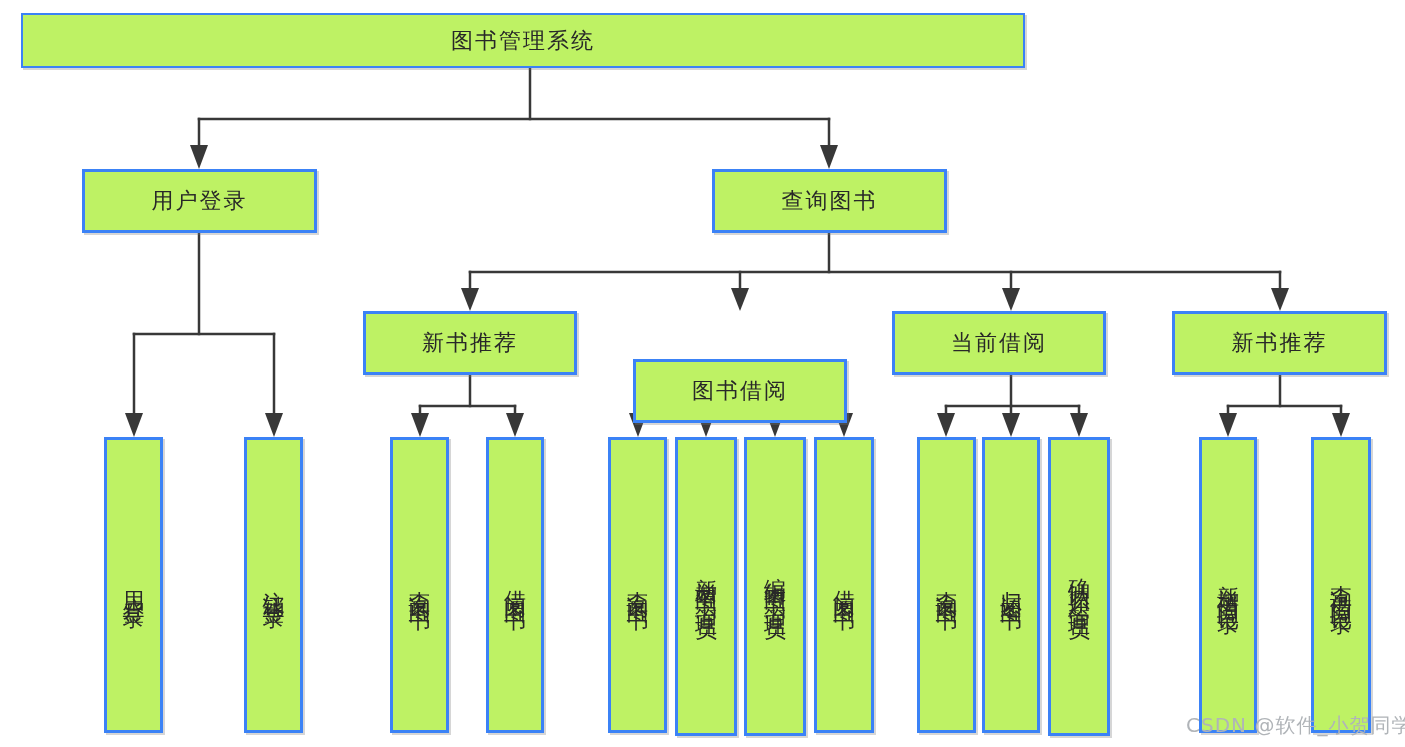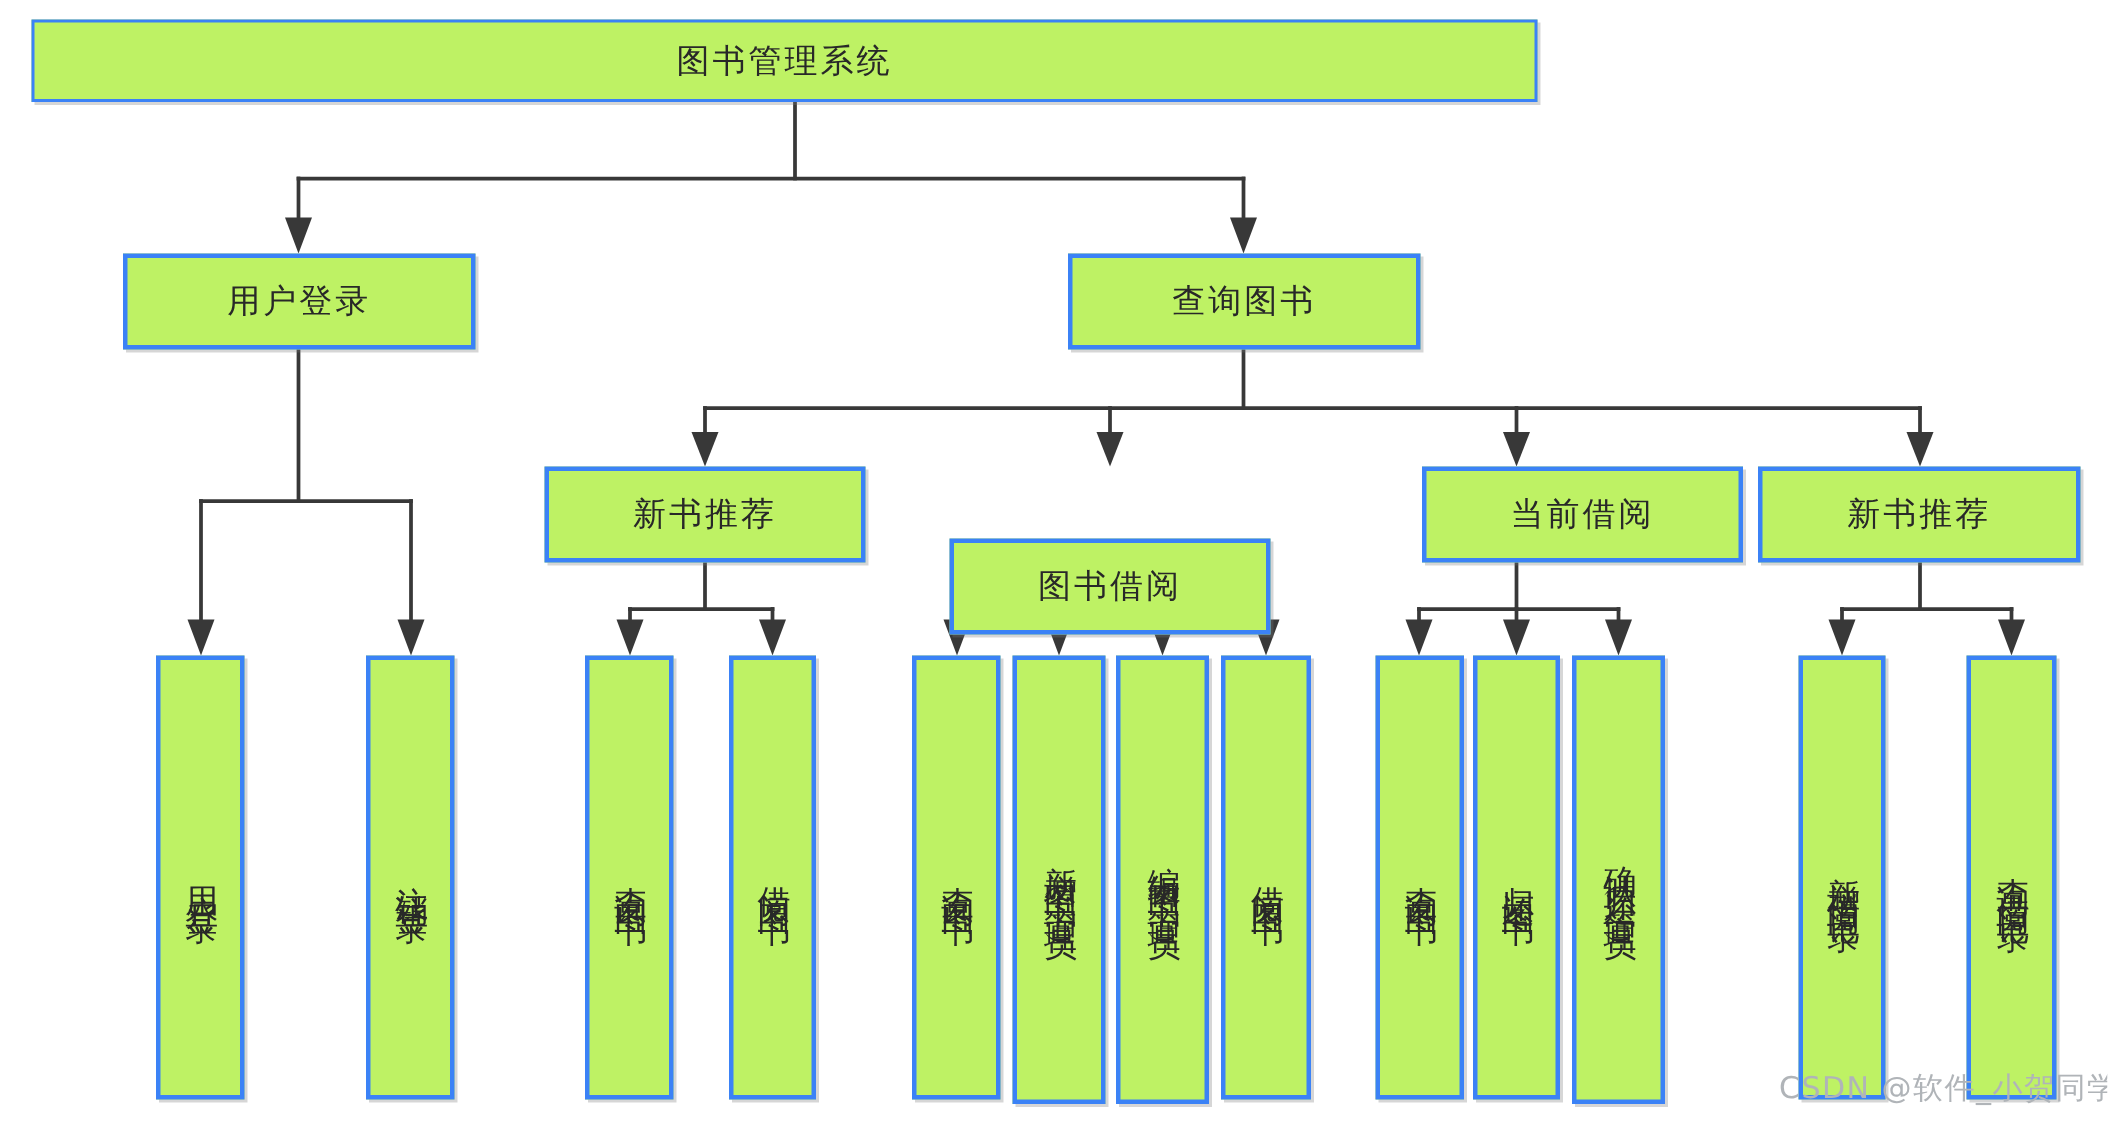--- a/index.html
+++ b/index.html
@@ -15,21 +15,21 @@
     position:absolute;background:#bef264;border:3px solid #3b82f6;
     display:flex;align-items:center;justify-content:center;
     box-sizing:border-box;box-shadow:2px 2px 0 rgba(120,120,120,0.30);
   }
   .hnode{font-size:22px;letter-spacing:2px;white-space:nowrap;}
   .root{left:21px;top:13px;width:1004px;height:55px;border-width:2.5px;}
   .n-ulg{left:82px;top:169px;width:235px;height:64px;}
   .n-bm {left:712px;top:169px;width:235px;height:64px;}
   .n-nbr{left:363px;top:311px;width:214px;height:64px;text-align:right;}
   .n-bb {left:633px;top:311px;width:214px;height:64px;margin-top:48px;}
-  .n-cb {left:948px;top:311px;width:214px;height:64px;}
+  .n-cb {left:892px;top:311px;width:214px;height:64px;}
   .n-br {left:1172px;top:311px;width:215px;height:64px;}
   .vnode{top:437px;height:296px;}
   .vnode span{
     writing-mode:vertical-rl;text-orientation:mixed;
     font-size:22px;letter-spacing:6px;line-height:1;display:block;
   }
   .v1 {left:104px;width:59px;}
   .v2 {left:244px;width:59px;}
   .v3 {left:390px;width:59px;}
   .v4 {left:486px;width:58px;}

